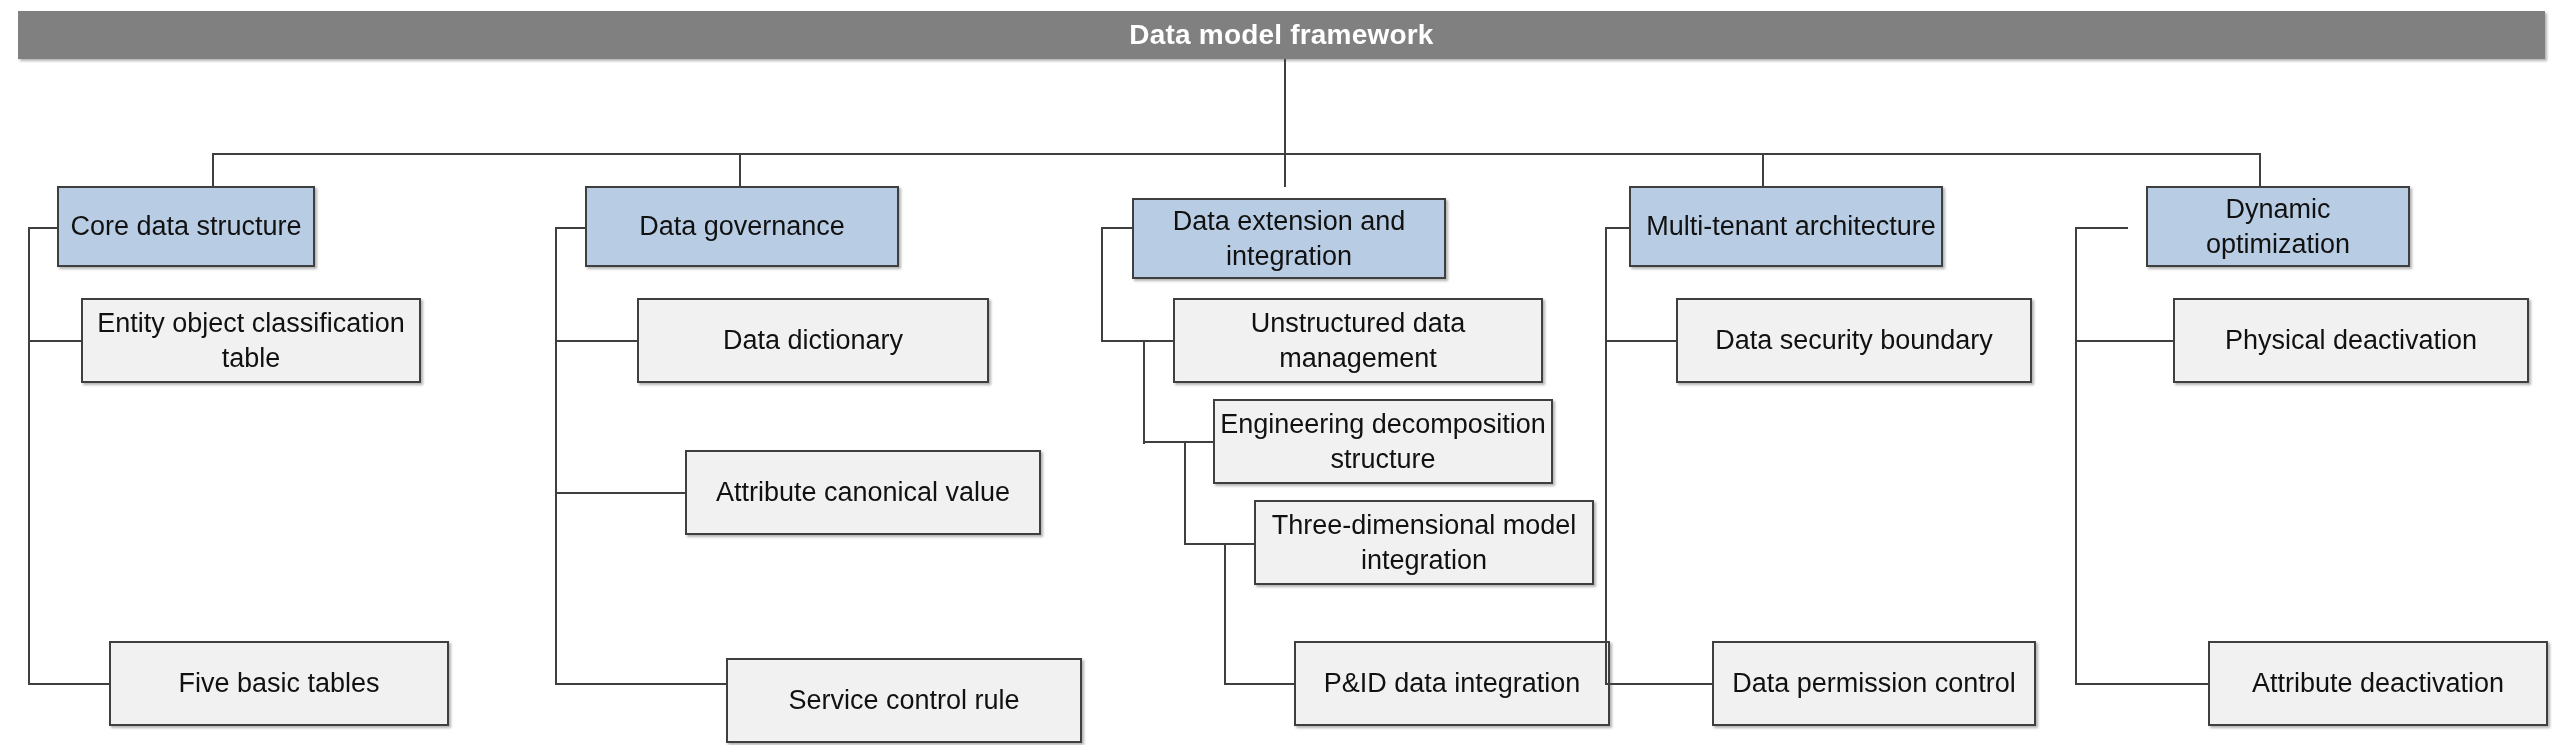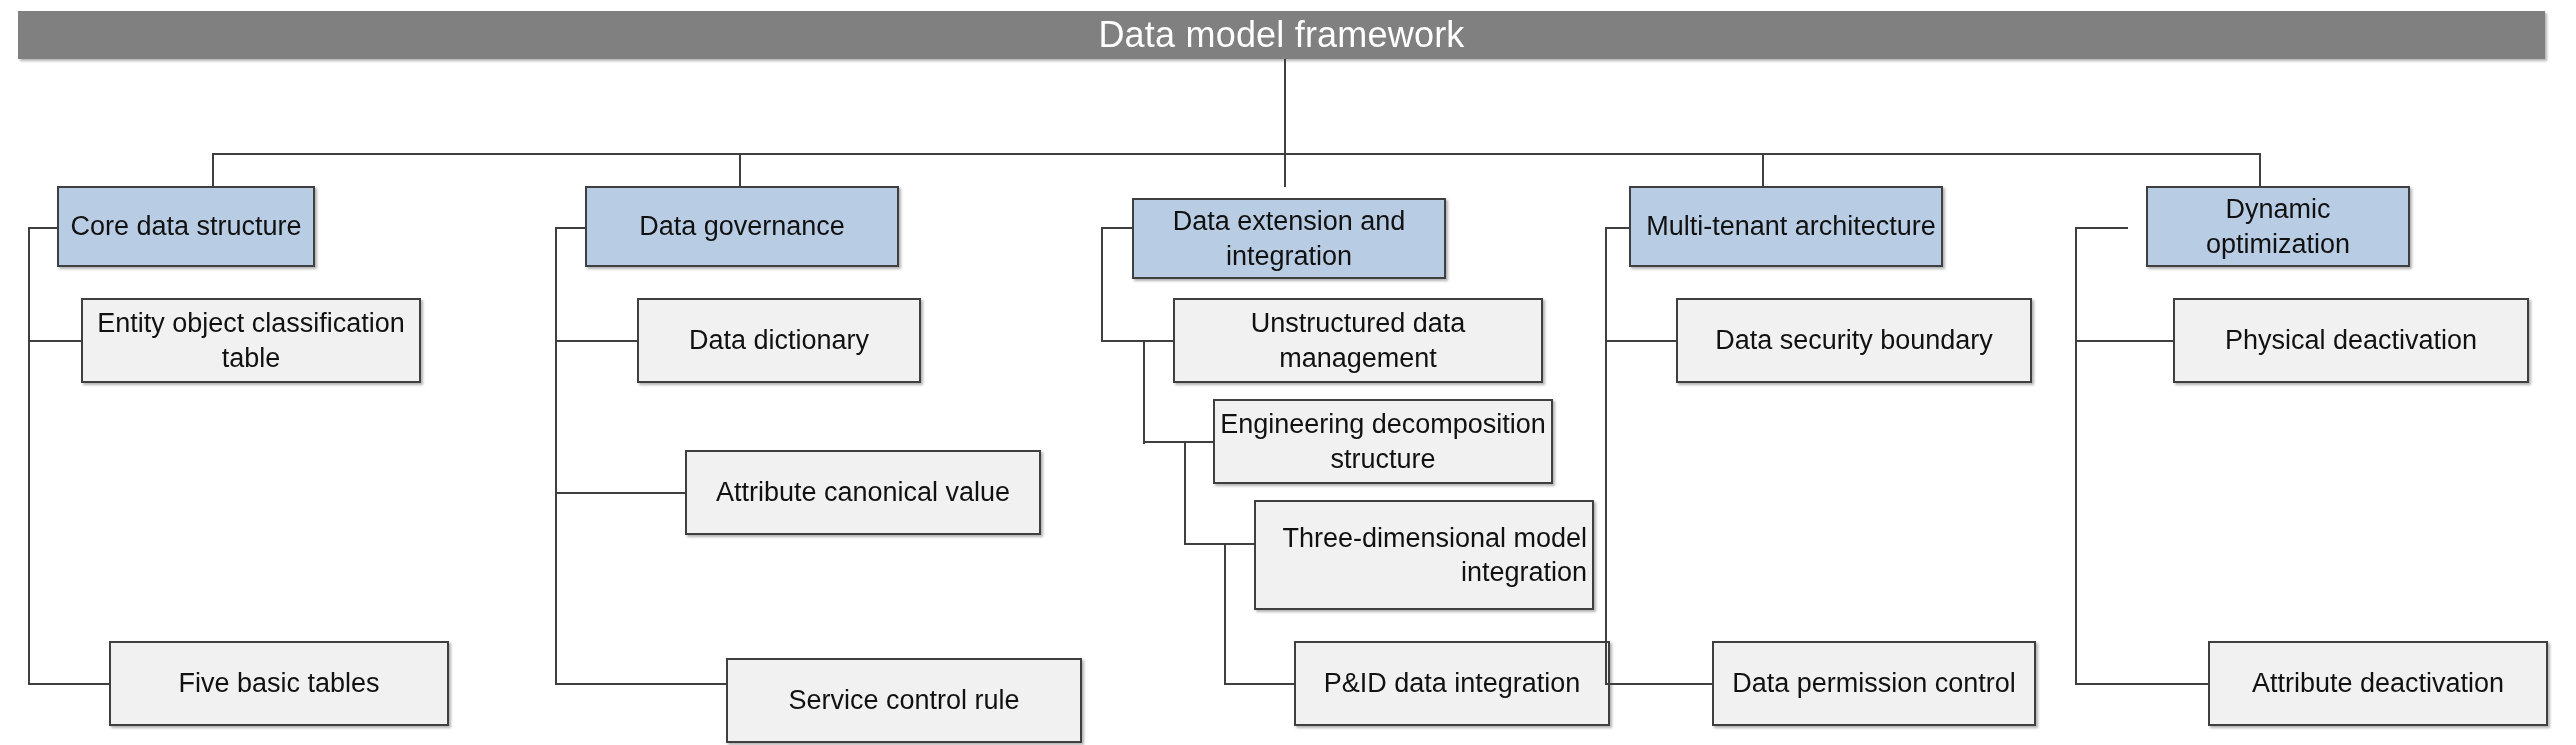--- a/index.html
+++ b/index.html
@@ -9,21 +9,21 @@
   #stage{position:absolute;left:0;top:0;width:2576px;height:745px;}
 
   
   .title-bar{
     position:absolute;
     display:flex;align-items:center;justify-content:center;
     background:#808080;
     box-shadow:1.6px 1.6px 2.4px rgba(0,0,0,.30);
   }
   .title-bar .title-text{
-    color:#ffffff;font-weight:normal;font-size:36px;letter-spacing:0.2px;
+    color:#ffffff;font-weight:bold;font-size:28px;letter-spacing:0.2px;
     white-space:nowrap;
   }
 
   
   .node{
     position:absolute;
     display:flex;align-items:center;justify-content:center;
     text-align:center;
     border:2.4px solid #3f3f3f;
     box-sizing:border-box;
@@ -79,21 +79,21 @@
   </div>
 
   <div class="node lvl1" style="left:585px;top:186px;width:314px;height:81px;">
     <span class="label">Data governance</span>
   </div>
 
   <div class="ln v" style="left:555px;top:227px;height:458px;"></div>
   <div class="ln h" style="left:555px;top:227px;width:32px;"></div>
 
   <div class="ln h" style="left:555px;top:340px;width:83px;"></div>
-  <div class="node lvl2" style="left:637px;top:298px;width:284px;height:85px;">
+  <div class="node lvl2" style="left:637px;top:298px;width:352px;height:85px;">
     <span class="label">Data dictionary</span>
   </div>
 
   <div class="ln h" style="left:555px;top:492px;width:132px;"></div>
   <div class="node lvl2" style="left:685px;top:450px;width:356px;height:85px;">
     <span class="label">Attribute canonical value</span>
   </div>
 
   <div class="ln h" style="left:555px;top:683px;width:172px;"></div>
   <div class="node lvl2" style="left:726px;top:641px;width:356px;height:85px;margin-top:17px;">
@@ -113,21 +113,21 @@
   </div>
 
   <div class="ln v" style="left:1143px;top:340px;height:104px;"></div>
   <div class="ln h" style="left:1143px;top:441px;width:71px;"></div>
   <div class="node lvl2" style="left:1213px;top:399px;width:340px;height:85px;">
     <span class="label">Engineering decomposition structure</span>
   </div>
 
   <div class="ln v" style="left:1184px;top:441px;height:104px;"></div>
   <div class="ln h" style="left:1184px;top:543px;width:71px;"></div>
-  <div class="node lvl2" style="left:1254px;top:500px;width:340px;height:110px;text-align:right;">
+  <div class="node lvl2" style="left:1254px;top:500px;width:340px;height:85px;">
     <span class="label">Three-dimensional model integration</span>
   </div>
 
   <div class="ln v" style="left:1224px;top:543px;height:142px;"></div>
   <div class="ln h" style="left:1224px;top:683px;width:71px;"></div>
   <div class="node lvl2" style="left:1294px;top:641px;width:316px;height:85px;">
     <span class="label">P&amp;ID data integration</span>
   </div>
 
   <div class="node lvl1" style="left:1629px;top:186px;width:314px;height:81px;padding-left:15px;">

